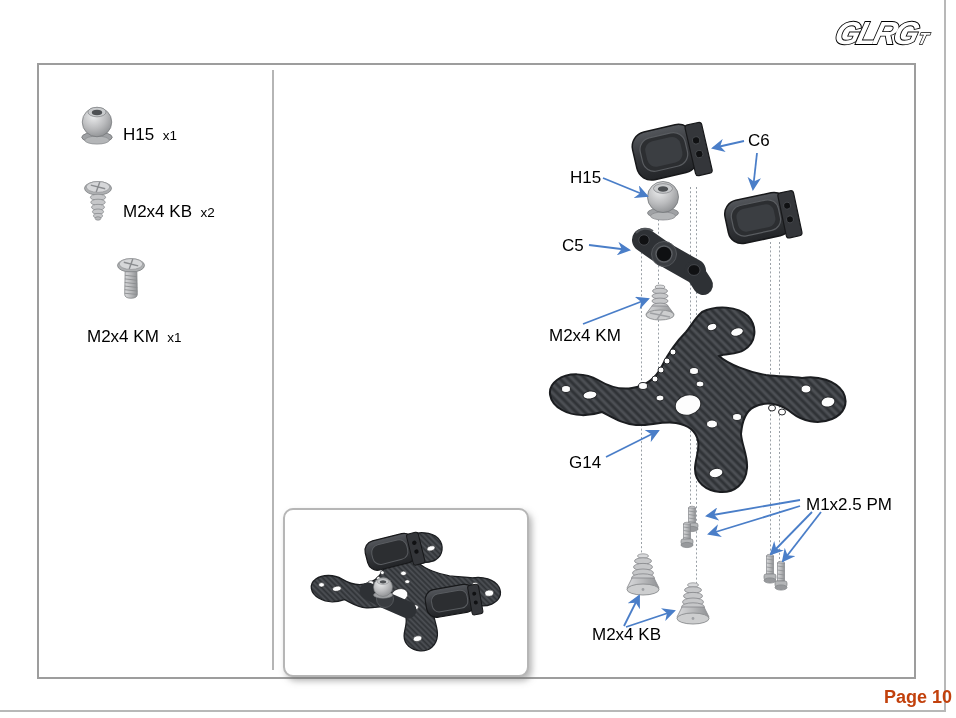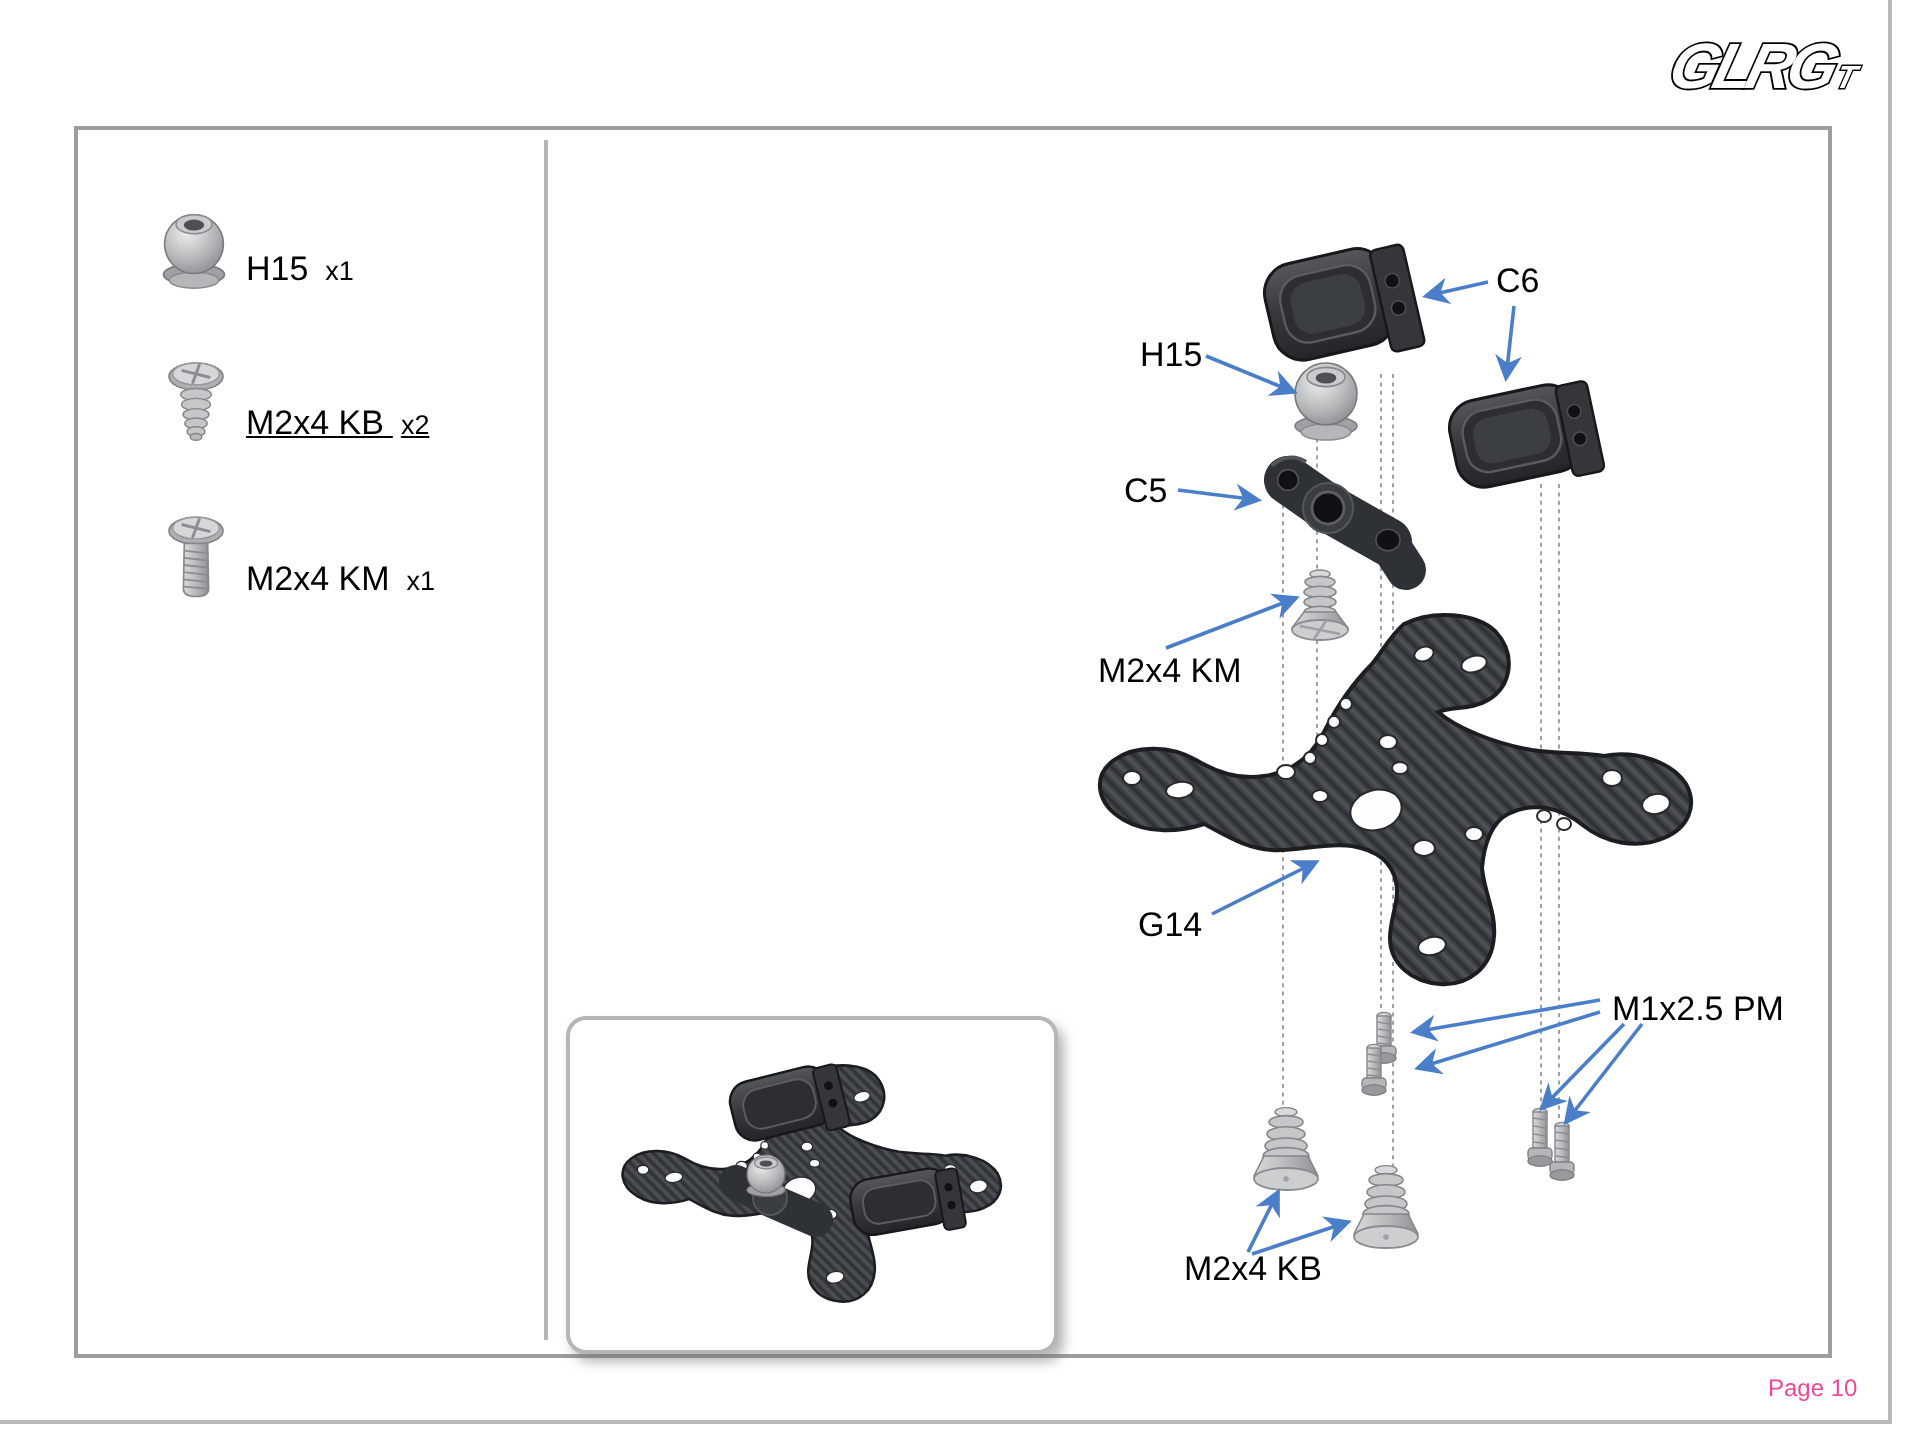--- a/index.html
+++ b/index.html
@@ -7,21 +7,21 @@
         font-family:"Liberation Sans",sans-serif;color:#000;}
   .abs{position:absolute;}
   .page-edge-right{left:944px;top:0;width:2px;height:712px;background:var(--c-page-edge,#b8b8b8);}
   .page-edge-bottom{left:0;top:710px;width:946px;height:2px;background:var(--c-page-edge,#b8b8b8);}
   .content-box{left:37px;top:63px;width:875px;height:612px;border:2px solid var(--c-box-border,#9d9d9d);background:#fff;}
   .panel-divider{left:272px;top:70px;width:2px;height:600px;background:#b5b5b5;}
   .plist-row{display:flex;align-items:center;}
   .plist-label{margin-left:7px;margin-top:24px;white-space:nowrap;}
   .pname{font-size:17px;}
   .pqty{font-size:13.5px;margin-left:4px;}
-  .page-number{font-size:12px;color:#ec4899;}
+  .page-number{font-size:18px;color:#c2410c;font-weight:bold;}
   .dlabel{font-family:"Liberation Sans",sans-serif;font-size:17px;fill:#000;}
   .arrow{stroke:var(--c-arrow,#4a7ec8);stroke-width:1.8;fill:none;}
   .arrowfill{fill:var(--c-arrow,#4a7ec8);}
   .dash{stroke:var(--c-dashed,#9aa0a6);stroke-width:1;stroke-dasharray:2 2.2;fill:none;}
   .carbonbase{fill:var(--c-carbon,#3e4145);}
   .inset-frame{left:283px;top:508px;width:232px;height:155px;background:#fff;border:2px solid #b6b6b6;
                border-radius:10px;box-shadow:3px 4px 6px rgba(110,110,110,.5);padding:5px;}
 </style>
 </head>
 <body>
@@ -48,39 +48,39 @@
       <circle cx="20" cy="24" r="15.5" fill="url(#ballGrad)" stroke="#75787b" stroke-width=".8"></circle>
       <ellipse cx="20" cy="13.5" rx="9.5" ry="5" fill="#c9cbcd" stroke="#86888b" stroke-width=".8"></ellipse>
       <ellipse cx="20" cy="14" rx="5.4" ry="2.9" fill="#4e5154"></ellipse>
     </svg>
     <span class="plist-label">
       <span class="pname">H15</span>
       <span class="pqty">x1</span>
     </span>
   </div>
 
-  <div class="abs plist-row" style="left:80px;top:176px;text-decoration:underline;">
+  <div class="abs plist-row" style="left:80px;top:176px;">
     <svg width="36" height="48" viewBox="0 0 40 50">
       <ellipse cx="20" cy="12" rx="15" ry="7.5" fill="#aeb0b2" stroke="#808285" stroke-width=".9"></ellipse>
       <ellipse cx="20" cy="10.5" rx="13" ry="6" fill="#d6d7d9" stroke="#96989b" stroke-width=".8"></ellipse>
       <path d="M12 8.5 L28 12.5 M22 5 L18 16" stroke="#8b8d90" stroke-width="1.6" fill="none"></path>
       <ellipse cx="20" cy="22" rx="8.5" ry="3.4" fill="#c6c7c9" stroke="#85878a" stroke-width=".8"></ellipse>
       <ellipse cx="20" cy="27.5" rx="8" ry="3.4" fill="#c6c7c9" stroke="#85878a" stroke-width=".8"></ellipse>
       <ellipse cx="20" cy="33" rx="7.2" ry="3.2" fill="#c6c7c9" stroke="#85878a" stroke-width=".8"></ellipse>
       <ellipse cx="20" cy="38" rx="6.2" ry="3" fill="#c6c7c9" stroke="#85878a" stroke-width=".8"></ellipse>
       <ellipse cx="20" cy="42.5" rx="5" ry="2.6" fill="#c6c7c9" stroke="#85878a" stroke-width=".8"></ellipse>
       <ellipse cx="20" cy="45.5" rx="3.2" ry="1.9" fill="#b9babc" stroke="#85878a" stroke-width=".8"></ellipse>
     </svg>
     <span class="plist-label">
       <span class="pname">M2x4 KB</span>
       <span class="pqty">x2</span>
     </span>
   </div>
 
-  <div class="abs plist-row" style="left:80px;top:253px;">
+  <div class="abs plist-row" style="left:80px;top:253px;flex-direction:column;">
     <svg width="36" height="50" viewBox="0 0 40 52">
       <ellipse cx="20" cy="12" rx="15" ry="7.5" fill="#aeb0b2" stroke="#808285" stroke-width=".9"></ellipse>
       <ellipse cx="20" cy="10.5" rx="13" ry="6" fill="#d6d7d9" stroke="#96989b" stroke-width=".8"></ellipse>
       <path d="M12 8.5 L28 12.5 M22 5 L18 16" stroke="#8b8d90" stroke-width="1.6" fill="none"></path>
       <path d="M13.5 19 L13 44 Q13 48.5 20 48.5 Q27 48.5 27 44 L26.5 19 Z" fill="url(#metalV)" stroke="#85878a" stroke-width=".9"></path>
       <g stroke="#8b8d90" stroke-width="1">
         <line x1="13.3" y1="23" x2="26.7" y2="24.5"></line>
           <line x1="13.2" y1="27" x2="26.8" y2="28.5"></line>
         <line x1="13.1" y1="31" x2="26.9" y2="32.5"></line>
           <line x1="13.1" y1="35" x2="26.9" y2="36.5"></line>

